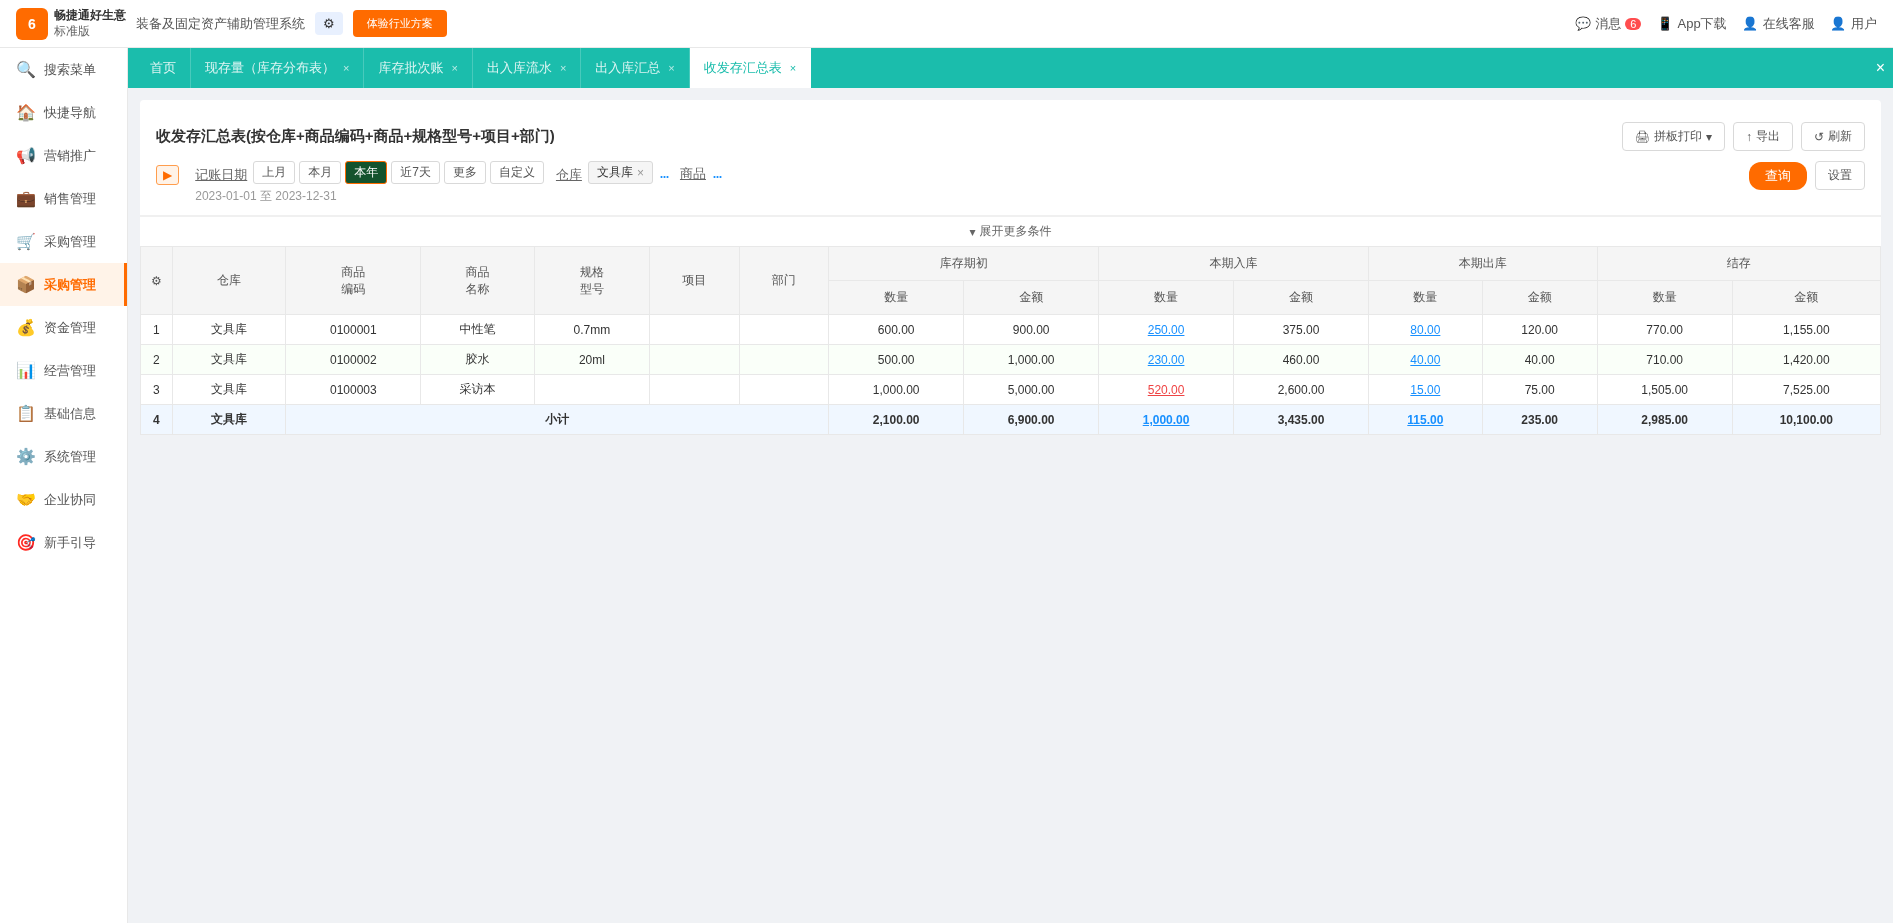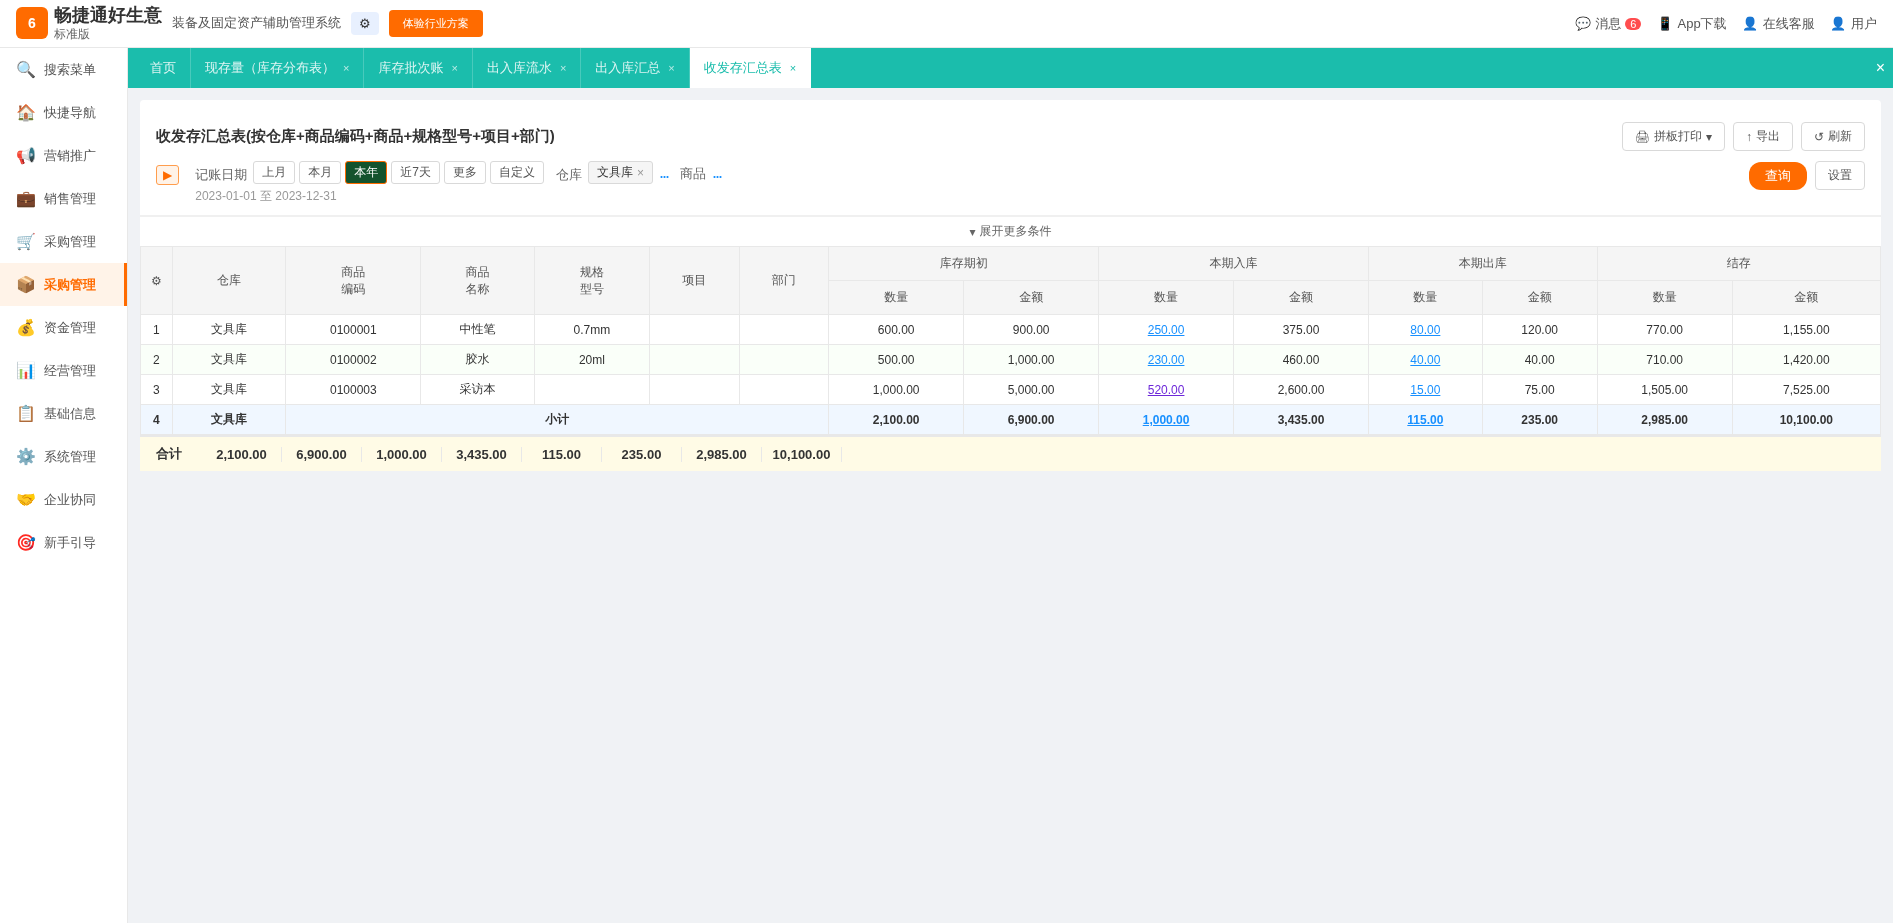--- a/index.html
+++ b/index.html
@@ -8,21 +8,21 @@
     
     .top-header {
       display: flex; align-items: center; justify-content: space-between;
       background: #fff; height: 48px; padding: 0 16px;
       border-bottom: 1px solid #e8e8e8; position: fixed; top: 0; left: 0; right: 0; z-index: 100;
     }
     .top-header-left { display: flex; align-items: center; gap: 10px; }
     .logo-area { display: flex; align-items: center; gap: 6px; }
     .logo-icon { width: 32px; height: 32px; background: #ff6b00; border-radius: 6px; display: flex; align-items: center; justify-content: center; color: white; font-weight: bold; font-size: 14px; }
     .logo-text { font-size: 12px; color: #666; line-height: 1.3; }
-    .logo-text .title { font-weight: bold; color: #333; font-size: 18px; }
+    .logo-text .title { font-weight: bold; color: #333; font-size: 12px; }
     .system-name { font-size: 13px; color: #555; }
     .top-header-right { display: flex; align-items: center; gap: 16px; }
     .header-btn { display: flex; align-items: center; gap: 4px; cursor: pointer; color: #555; font-size: 13px; }
     .badge { background: #ff4d4f; color: white; border-radius: 10px; padding: 0 5px; font-size: 11px; min-width: 16px; text-align: center; }
     .try-btn { background: #ff6b00; color: white; border: none; padding: 6px 14px; border-radius: 4px; cursor: pointer; font-size: 11px; }
     .gear-dropdown { display: flex; align-items: center; gap: 4px; background: #e8f0fe; border-radius: 4px; padding: 4px 8px; cursor: pointer; }
 
     
     .sidebar {
       position: fixed; top: 48px; left: 0; bottom: 0; width: 128px;
@@ -58,21 +58,21 @@
     .page-content { background: #f0f2f5; flex: 1; overflow-y: auto; padding: 12px; }
 
     
     .card { background: #fff; border-radius: 4px; margin-bottom: 12px; }
     .page-title { font-size: 15px; font-weight: bold; color: #333; }
 
     
     .filter-bar { padding: 10px 16px; display: flex; align-items: flex-start; gap: 16px; border-bottom: 1px solid #f0f0f0; position: relative; }
     .filter-toggle-btn { background: #fff3e8; border: 1px solid #ff9d4d; color: #ff6b00; padding: 2px 6px; border-radius: 3px; cursor: pointer; font-size: 12px; margin-top: 4px; }
     .filter-group { display: flex; align-items: flex-start; gap: 12px; flex: 1; flex-wrap: wrap; }
-    .filter-label { color: #666; font-size: 13px; white-space: nowrap; margin-top: 4px; }
+    .filter-label { color: #666; font-size: 13px; white-space: nowrap; margin-top: 4px; text-decoration: underline; }
     .date-shortcuts { display: flex; align-items: flex-end; gap: 4px; }
     .date-btn { padding: 2px 8px; border: 1px solid #d9d9d9; border-radius: 3px; cursor: pointer; background: #fff; font-size: 12px; color: #555; }
     .date-btn.active { background: #14532d; color: white; border-color: #ff6b00; }
     .date-range { font-size: 12px; color: #999; margin-top: 2px; }
     .filter-tag { display: flex; align-items: center; gap: 4px; background: #f5f5f5; border: 1px solid #d9d9d9; padding: 2px 8px; border-radius: 3px; font-size: 12px; }
     .filter-tag-close { cursor: pointer; color: #999; font-size: 12px; }
     .filter-dots { color: #1890ff; cursor: pointer; font-size: 18px; letter-spacing: -2px; }
     .right-actions { display: flex; align-items: center; gap: 8px; margin-left: auto; }
     .action-btn-primary { background: #ff6b00; color: white; border: none; padding: 5px 16px; border-radius: 12px; cursor: pointer; font-size: 13px; }
     .action-btn-secondary { background: #fff; border: 1px solid #d9d9d9; color: #555; padding: 5px 12px; border-radius: 4px; cursor: pointer; font-size: 12px; display: flex; align-items: center; gap: 4px; }
@@ -353,21 +353,21 @@
               <tr>
       <td>3</td>
       <td>文具库</td>
       <td>0100003</td>
       <td>采访本</td>
       <td></td>
       <td></td>
       <td></td>
       <td>1,000.00</td>
       <td>5,000.00</td>
-      <td style="text-decoration:underline;color:#6d28d9;cursor:pointer;margin-top:24px;">520.00</td>
+      <td style="text-decoration:underline;color:#ef4444;cursor:pointer;margin-top:24px;">520.00</td>
       <td>2,600.00</td>
       <td style="text-decoration:underline;color:#1890ff;cursor:pointer;">15.00</td>
       <td>75.00</td>
       <td>1,505.00</td>
       <td>7,525.00</td>
     </tr>
               <tr class="subtotal-row">
     <td>4</td>
     <td>文具库</td>
     <td colspan="5">小计</td>
@@ -377,28 +377,15 @@
     <td>3,435.00</td>
     <td style="text-decoration:underline;color:#1890ff;cursor:pointer;">115.00</td>
     <td>235.00</td>
     <td>2,985.00</td>
     <td>10,100.00</td>
   </tr>
             </tbody>
         </table>
       </div>
 
-      <div class="table-footer">
-        <span class="footer-label">合计</span>
-        <div class="footer-vals">
-          <span class="footer-cell">2,100.00</span>
-          <span class="footer-cell">6,900.00</span>
-          <span class="footer-cell">1,000.00</span>
-          <span class="footer-cell">3,435.00</span>
-          <span class="footer-cell">115.00</span>
-          <span class="footer-cell">235.00</span>
-          <span class="footer-cell">2,985.00</span>
-          <span class="footer-cell">10,100.00</span>
-        </div>
-      </div>
     </div>
   </div>
 </div>
 
 </body></html>

